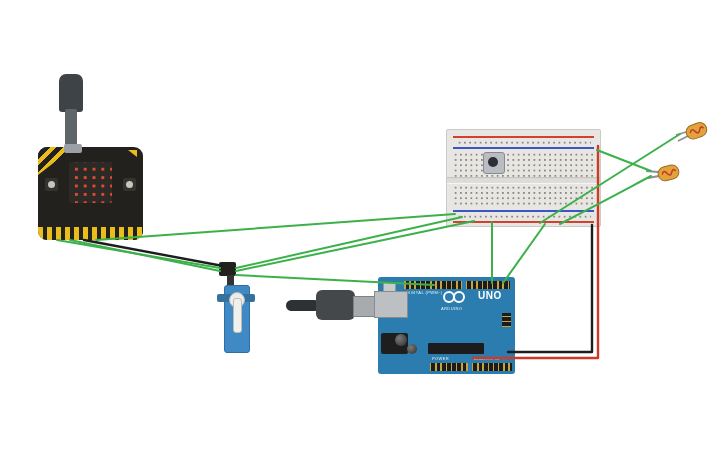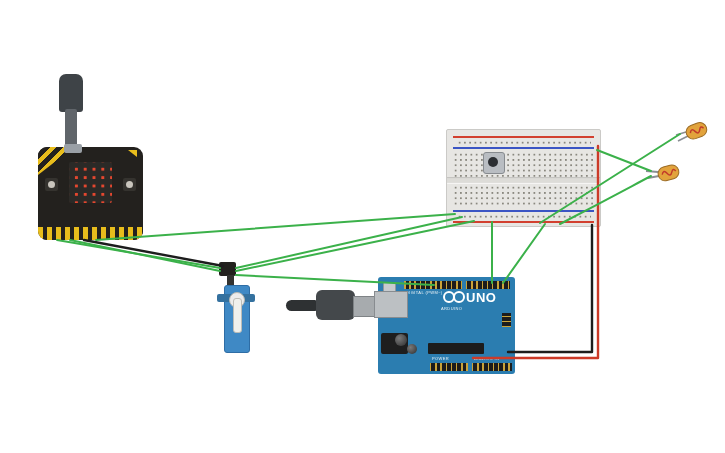--- a/index.html
+++ b/index.html
@@ -57,21 +57,21 @@
   .ard-hdr1{left:26px;top:4px;width:58px;}
   .ard-hdr2{left:88px;top:4px;width:44px;}
   .ard-hdrb1{left:52px;top:86px;width:38px;}
   .ard-hdrb2{left:94px;top:86px;width:40px;}
   .ard-tinytext{color:#e8f1f5;font-size:4px;line-height:4px;letter-spacing:.4px;white-space:nowrap;}
   .ard-lbl-digital{left:28px;top:14px;}
   .ard-lbl-power{left:54px;top:80px;}
   .ard-lbl-analog{left:96px;top:80px;}
   .ard-reset{left:5px;top:5px;width:11px;height:8px;background:#c7cbce;border:1px solid #93989c;}
   .ard-usb{left:-4px;top:14px;width:32px;height:25px;background:#bcc0c3;border:1px solid #888c90;}
-  .ard-uno{left:88px;top:13px;color:#ffffff;font-size:13px;font-weight:bold;letter-spacing:.5px;}
+  .ard-uno{left:100px;top:13px;color:#ffffff;font-size:10px;font-weight:bold;letter-spacing:.5px;}
   .ard-brand{left:63px;top:30px;}
   .ard-icsp{left:124px;top:36px;width:9px;height:14px;background:repeating-linear-gradient(0deg,#caa43a 0 1.5px,#1c1c1c 1.5px 5px);}
   .ard-jack{left:3px;top:56px;width:27px;height:21px;background:#1e1e1e;border-radius:2px;}
   .ard-cap1{left:17px;top:57px;width:12px;height:12px;border-radius:50%;background:radial-gradient(circle at 35% 35%,#7a7a7a,#2c2c2c);}
   .ard-cap2{left:29px;top:67px;width:10px;height:10px;border-radius:50%;background:radial-gradient(circle at 35% 35%,#7a7a7a,#2c2c2c);}
   .ard-chip{left:50px;top:66px;width:56px;height:11px;background:#1c1c1c;border-radius:1px;}
 
   .wires{left:0;top:0;width:725px;height:453px;pointer-events:none;}
 </style>
 </head>

